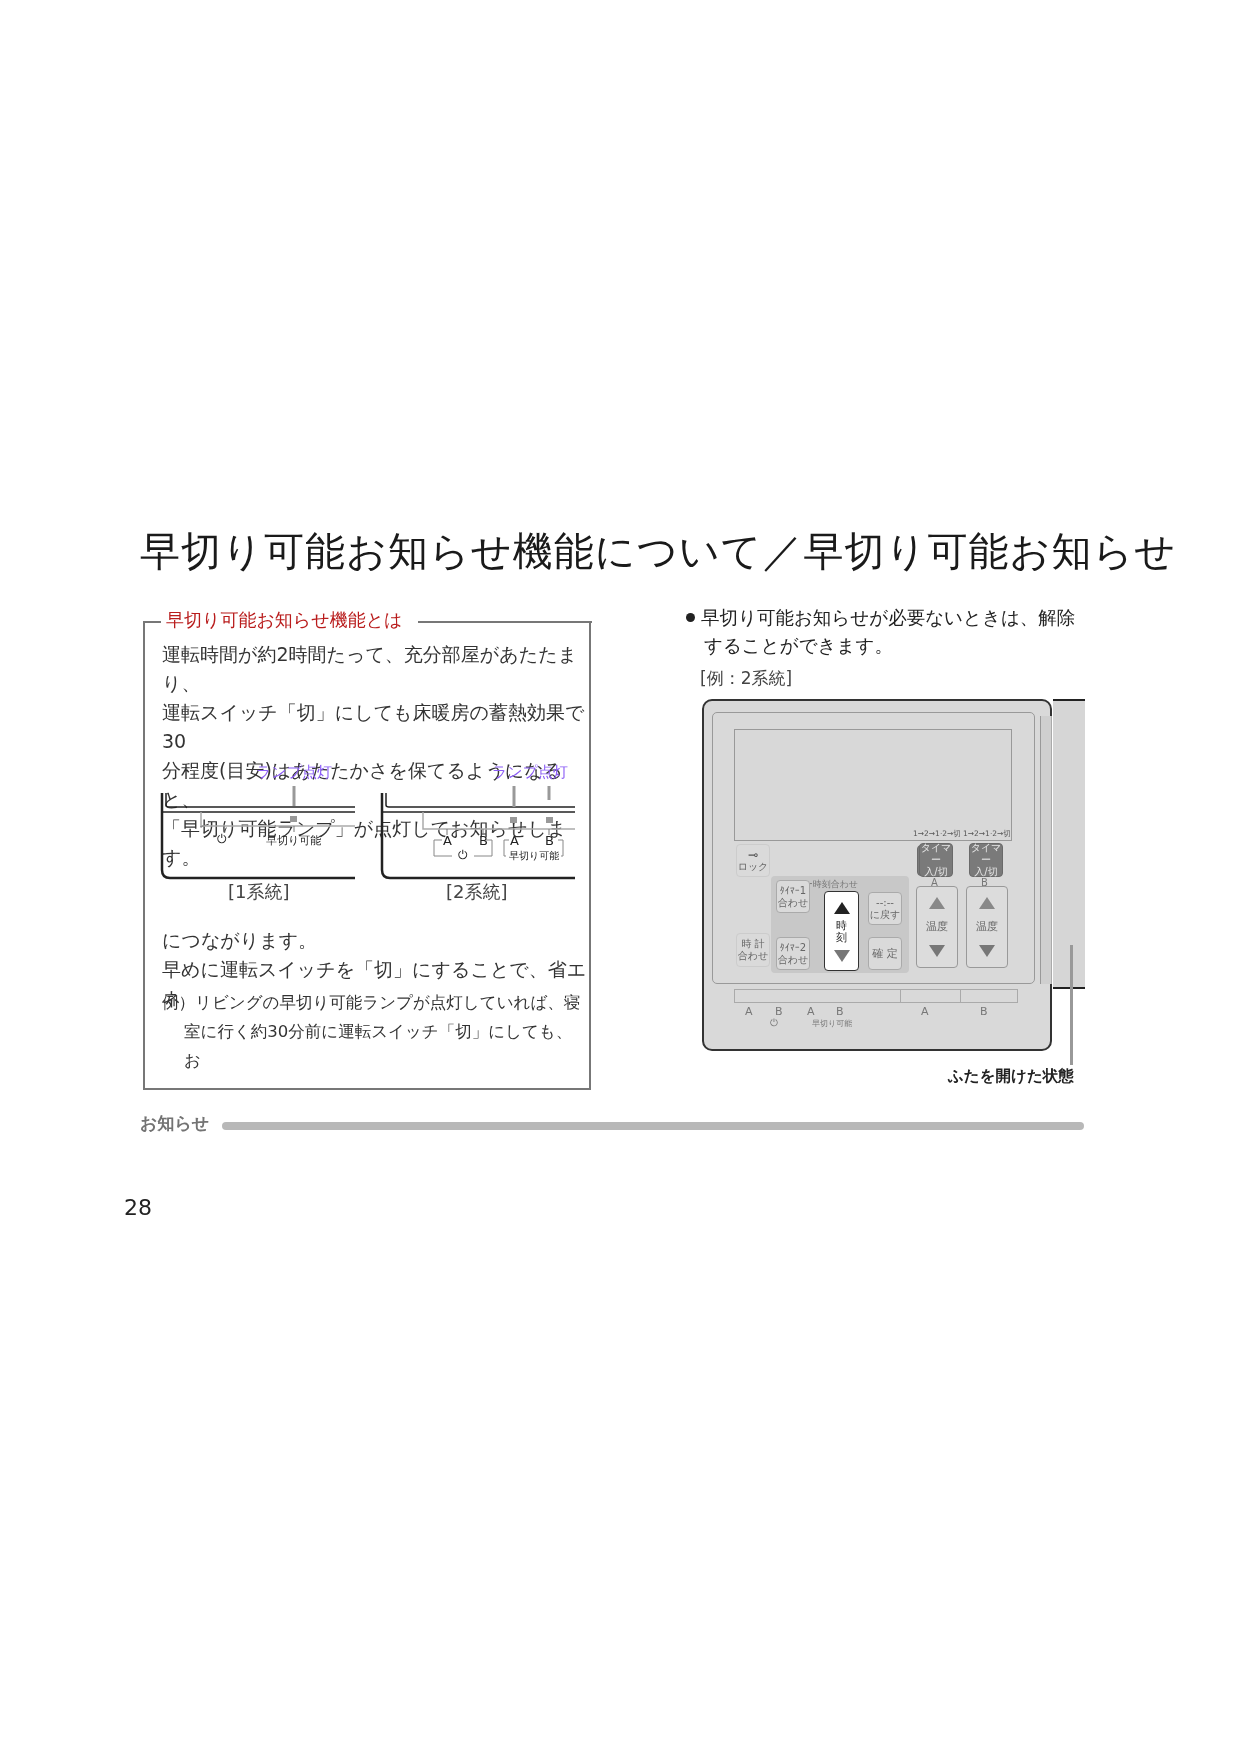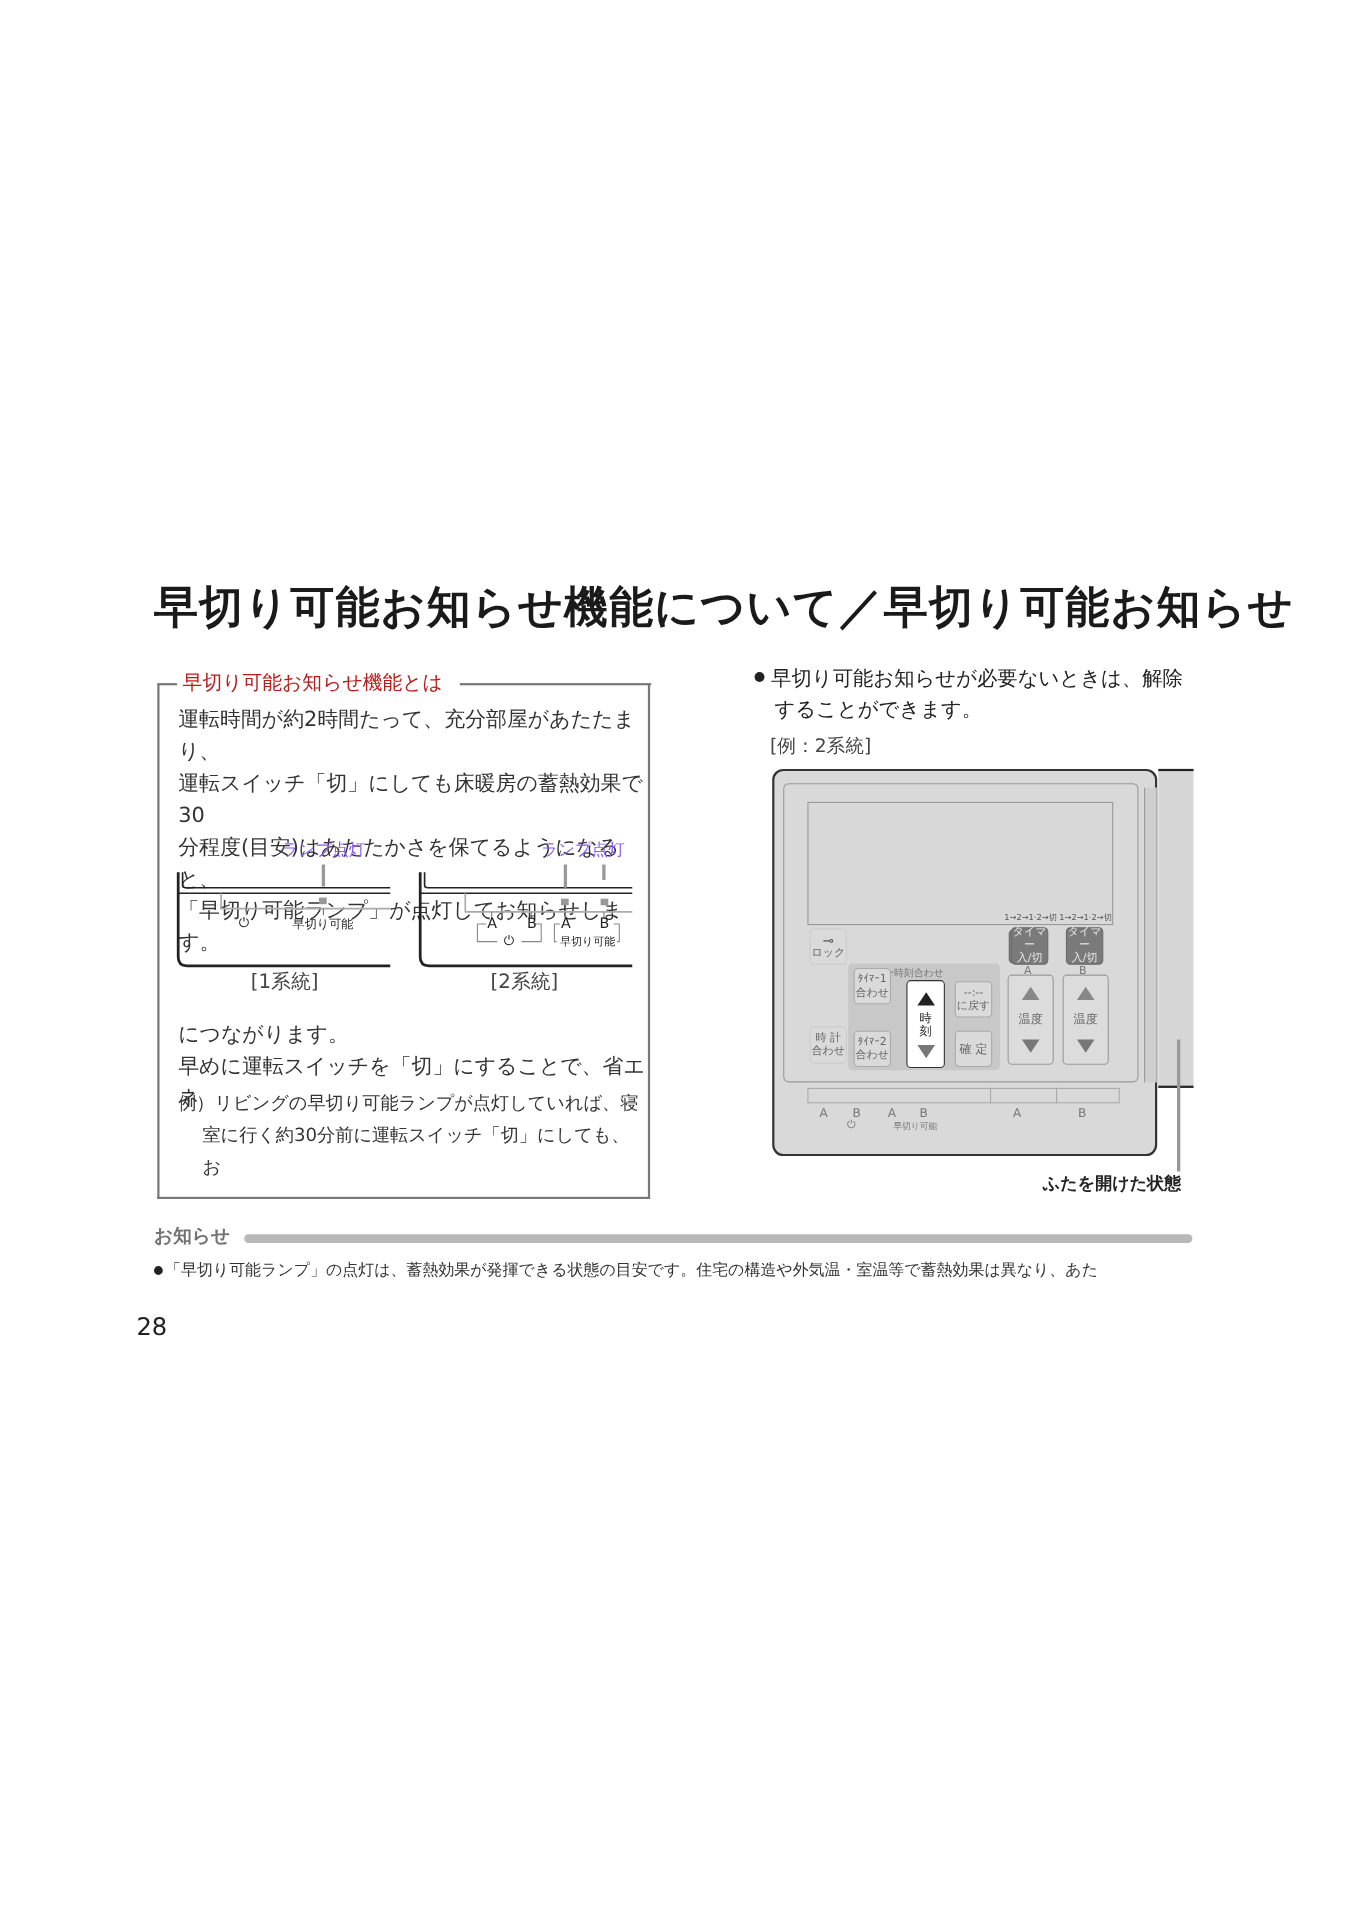--- a/index.html
+++ b/index.html
@@ -1,19 +1,19 @@
 <!DOCTYPE html>
 <html><head>
 <meta charset="utf-8">
 <style>
   html,body{margin:0;padding:0;background:#fff;}
   body{width:1240px;height:1754px;position:relative;overflow:hidden;
        font-family:"DejaVu Sans","Liberation Sans",sans-serif;color:#222;}
   .abs{position:absolute;}
-  .title{left:140px;top:524px;font-size:40px;letter-spacing:1px;color:#1a1a1a;white-space:nowrap;font-weight:700;}
+  .title{left:140px;top:524px;font-size:40px;letter-spacing:1px;color:#1a1a1a;white-space:nowrap;font-weight:400;}
   
   .infobox{left:143px;top:622px;width:448px;height:468px;border:2px solid #777;border-top:none;box-sizing:border-box;}
   .box-top-l{left:143px;top:621px;width:18px;height:2px;background:#777;}
   .box-top-r{left:418px;top:621px;width:174px;height:2px;background:#777;}
   .box-heading{left:166px;top:608px;font-size:18px;color:#b91c1c;white-space:nowrap;}
   .para{left:162px;width:425px;font-size:19px;line-height:29px;color:#333;}
   .p1{top:640px;}
   .p2{top:926px;}
   .p3{top:988px;font-size:16.5px;line-height:29px;}
   .p3 .indent{padding-left:22px;display:block;}
@@ -206,16 +206,15 @@
 <div class="abs lowtxt" style="left:770px;top:1017px;font-size:10px;">⏻</div>
 <div class="abs lowtxt" style="left:921px;top:1005px;">A</div>
 <div class="abs lowtxt" style="left:980px;top:1005px;">B</div>
 
 <div class="abs callout-line"></div>
 <div class="abs callout-txt">ふたを開けた状態</div>
 
 <div class="abs notice-h">お知らせ</div>
 <div class="abs notice-bar"></div>
 <div class="abs notice-t">
-  <div><span class="dot" style="display:inline-block;width:8px;height:8px;border-radius:50%;background:#222;margin-right:2px;vertical-align:middle;"></span><span>「早切り可能ランプ」の点灯は、蓄熱効果が発揮できる状態の目安です。住宅の構造や外気温・室温等で蓄熱効果は異なり、あた</span></div>
 </div>
 
 <div class="abs pageno">28</div>
 
 </body></html>

